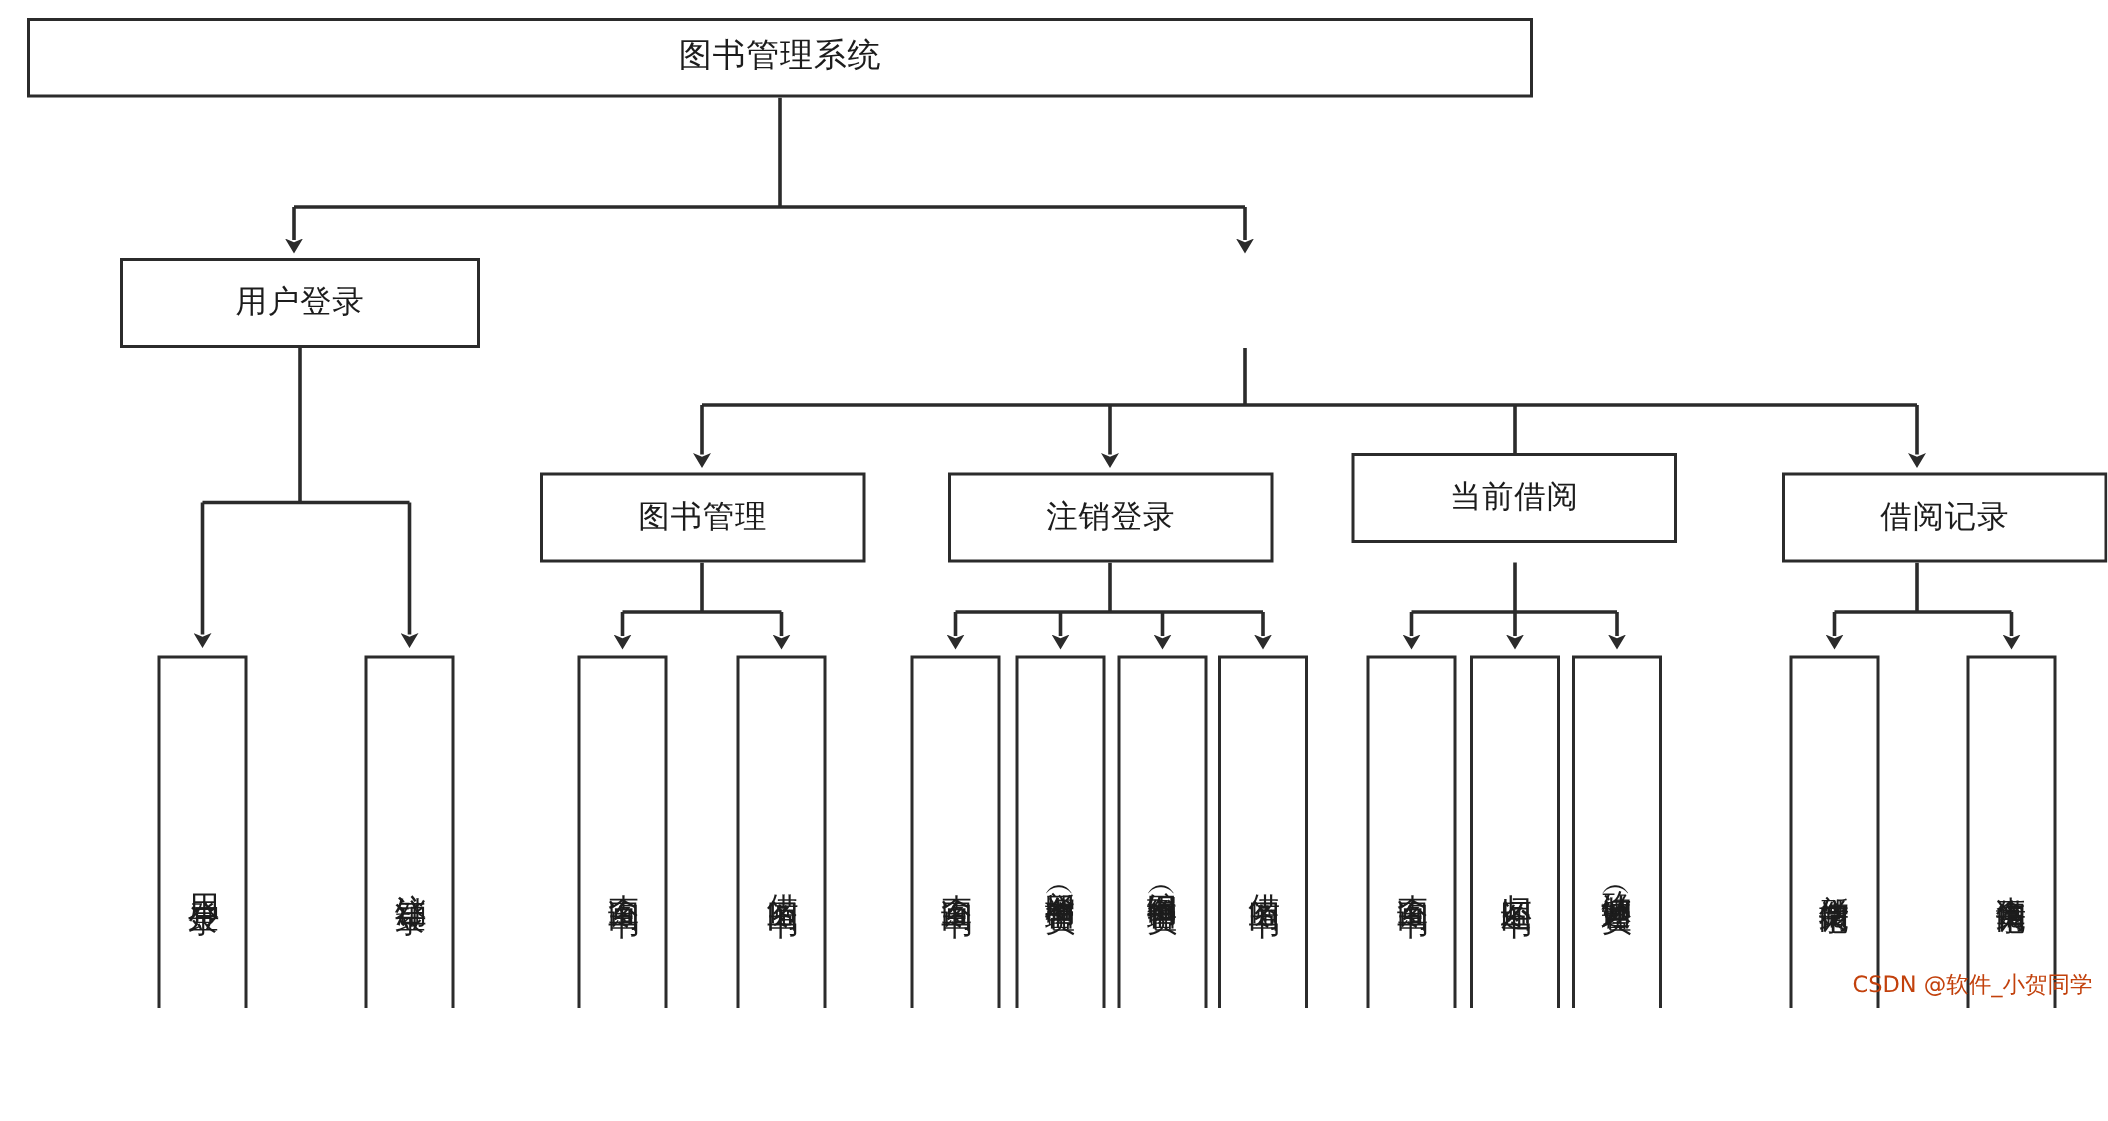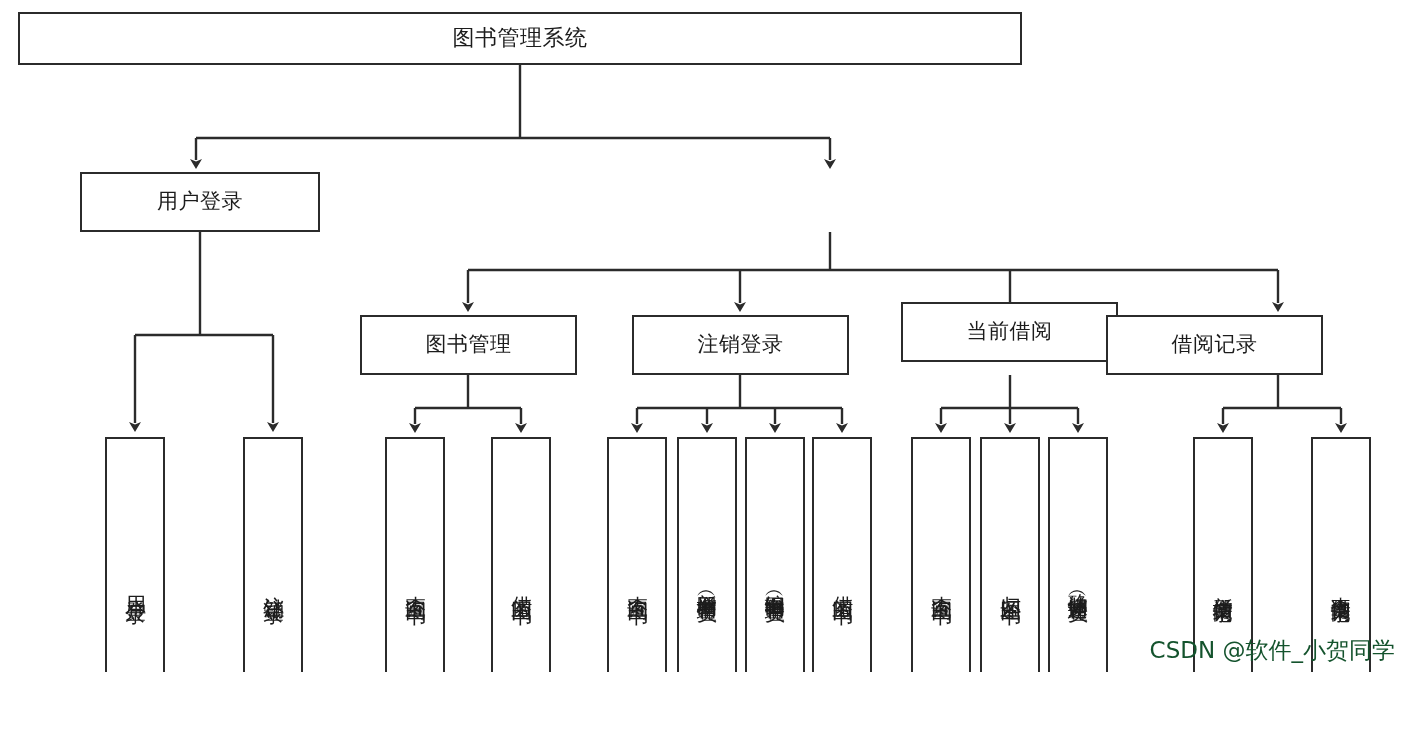--- a/index.html
+++ b/index.html
@@ -63,22 +63,22 @@
     max-height: 100%;
   }
   .node.vertical.long .label {
     font-size: 20px;
     letter-spacing: 1.5px;
   }
   .watermark {
     position: absolute;
     right: 10px;
     bottom: 6px;
-    font-size: 23px;
-    color: #14532d;
+    font-size: 15px;
+    color: #c2410c;
     white-space: nowrap;
     z-index: 5;
   }
 </style>
 </head>
 <body>
 
 <div id="canvas">
 
   <svg id="edges" viewBox="0 0 1405 747" xmlns="http://www.w3.org/2000/svg">
@@ -145,21 +145,21 @@
   </div>
 
   <div class="node horizontal" style="left:632px; top:315px; width:217px; height:60px;">
     <span class="label">注销登录</span>
   </div>
 
   <div class="node horizontal" style="left:901px; top:302px; width:217px; height:60px;">
     <span class="label">当前借阅</span>
   </div>
 
-  <div class="node horizontal" style="left:1106px; top:315px; width:217px; height:60px;align-items:center;">
+  <div class="node horizontal" style="left:1188px; top:315px; width:217px; height:60px;align-items:center;">
     <span class="label">借阅记录</span>
   </div>
 
   <div class="node vertical" style="left:105px; top:437px; width:60px; height:296px;">
     <span class="label">用户登录</span>
   </div>
 
   <div class="node vertical" style="left:243px; top:437px; width:60px; height:296px;">
     <span class="label">注销登录</span>
   </div>

